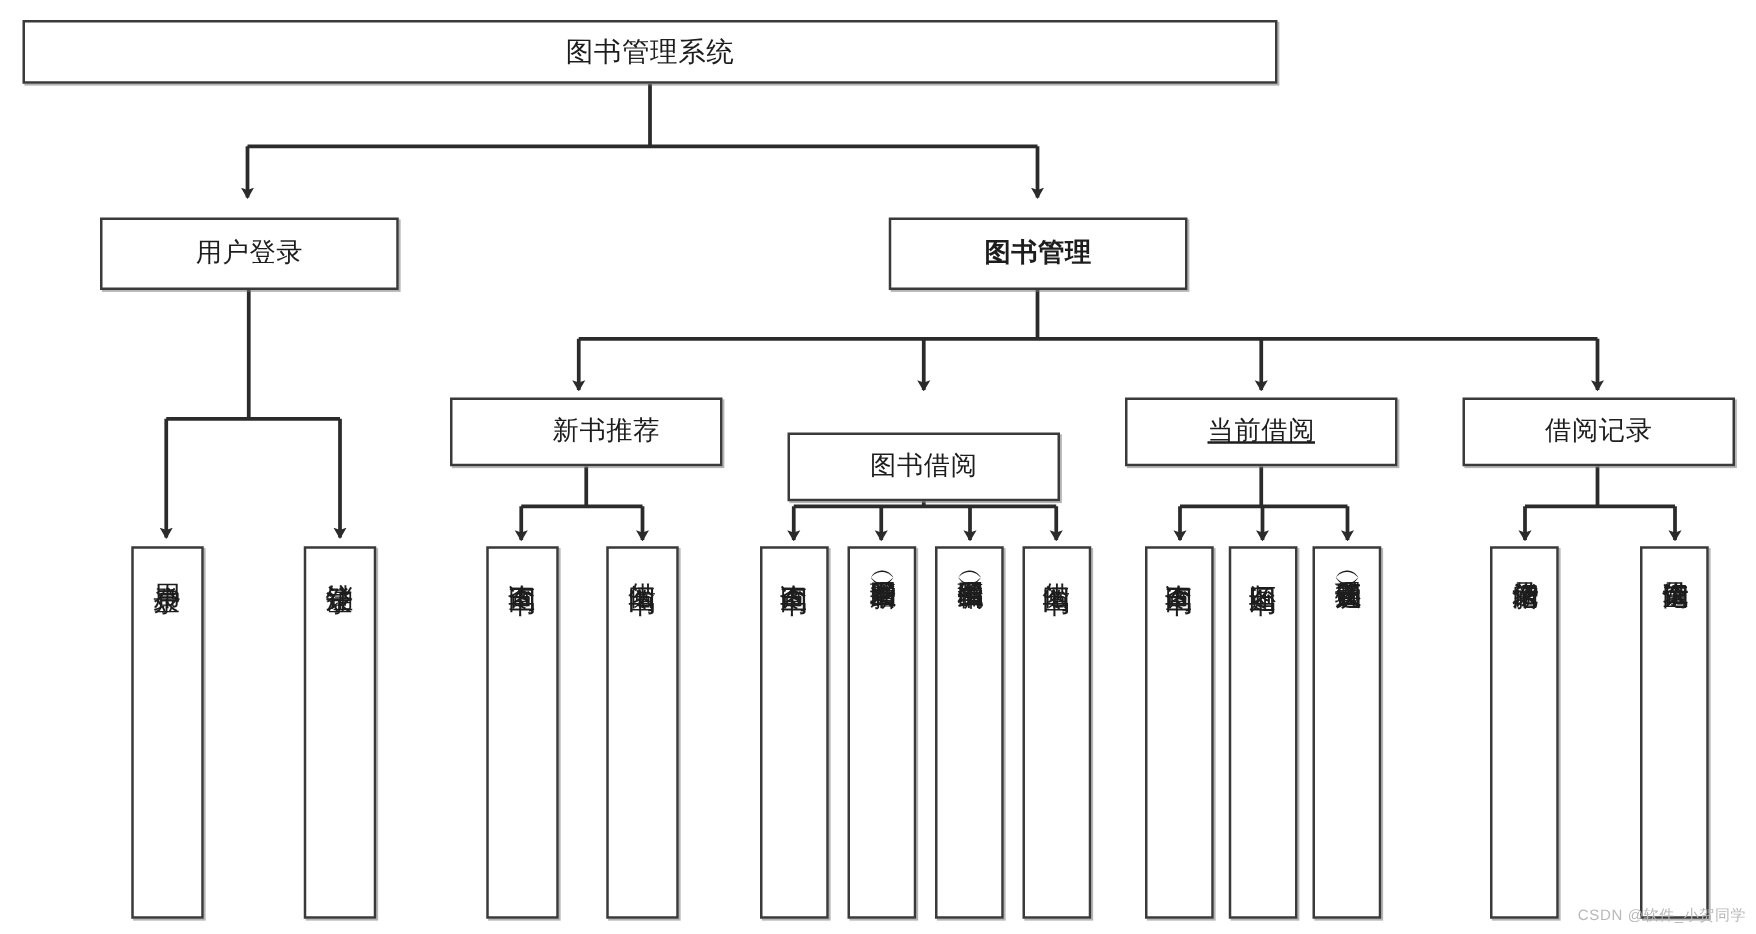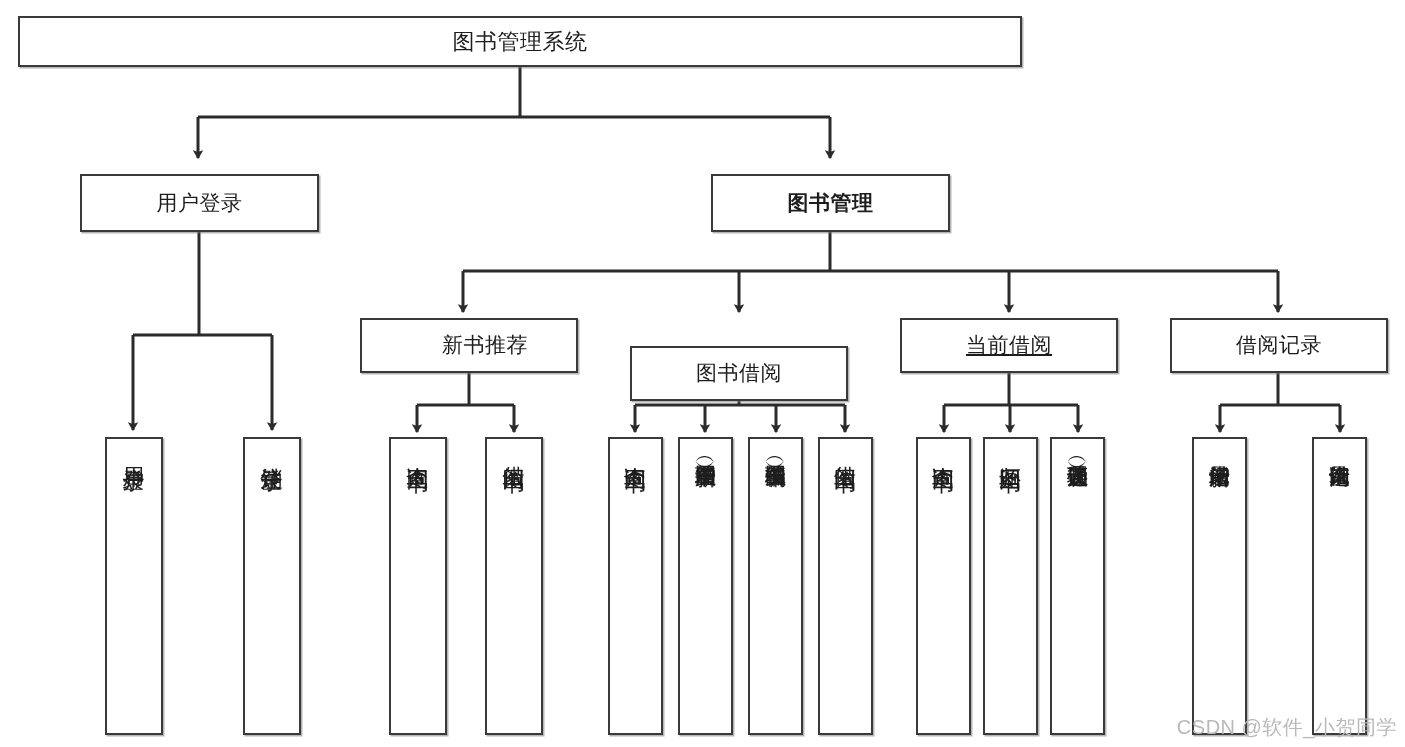--- a/index.html
+++ b/index.html
@@ -67,21 +67,21 @@
     white-space: nowrap;
   }
   .node.v.tight .label {
     font-size: 21px;
     letter-spacing: 0px;
   }
   #watermark {
     position: absolute;
     right: 8px;
     bottom: 6px;
-    font-size: 20px;
+    font-size: 12px;
     color: #b9b9b9;
     letter-spacing: 0.5px;
     z-index: 3;
     white-space: nowrap;
     user-select: none;
   }
 </style>
 </head>
 <body>
 

